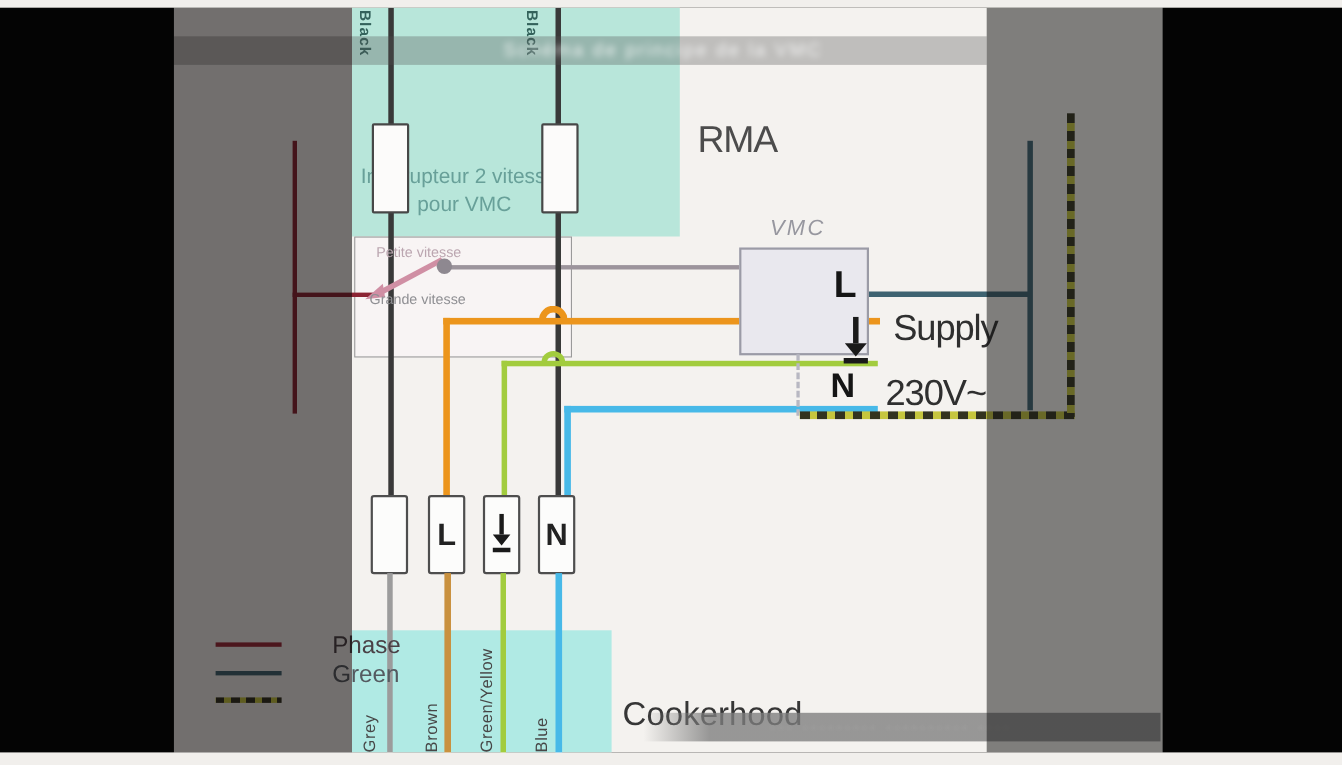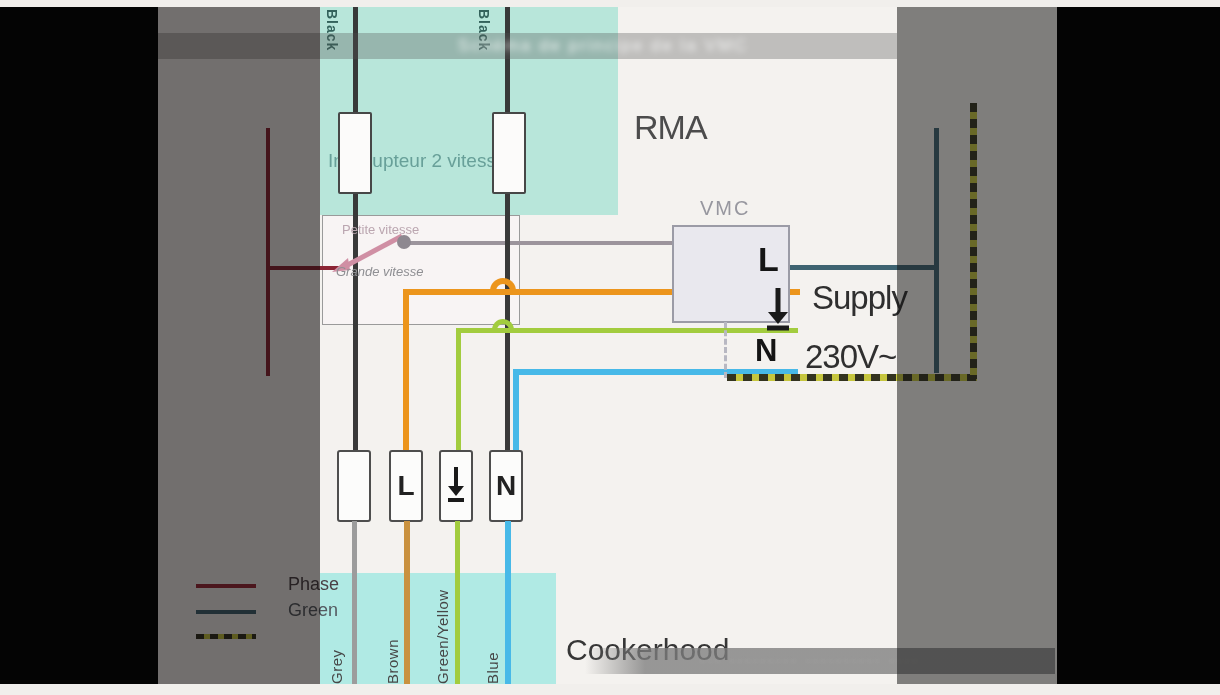--- a/index.html
+++ b/index.html
@@ -53,27 +53,27 @@
   .w-brown-low{left:404px;top:521px;width:6px;height:164px;background:#c9913f;}
   .w-greeny-low{left:455px;top:521px;width:5px;height:164px;background:#a2cc3e;}
   .w-slate-h{left:790px;top:265px;width:147px;height:5px;background:#3e6371;}
   .w-slate-v{left:934px;top:128px;width:5px;height:245px;background:#3e6371;}
   .dash-gray-v{left:724px;top:322px;width:0;height:56px;border-left:3px dashed #b8b8c2;}
   .dash-protect-h{left:727px;top:374px;width:250px;height:7px;background:repeating-linear-gradient(90deg,#33331f 0 9px,#c6c63e 9px 16px);}
   .dash-protect-v{left:970px;top:103px;width:7px;height:276px;background:repeating-linear-gradient(180deg,#33331f 0 9px,#c6c63e 9px 16px);}
 
   
   .vmcbox{left:672px;top:225px;width:118px;height:98px;background:#e9e8ee;border:2px solid #9b9ba6;box-sizing:border-box;}
-  .vmclabel{left:700px;top:197px;font-size:20px;letter-spacing:2px;color:#97979f;}
+  .vmclabel{left:700px;top:197px;font-size:20px;letter-spacing:2px;color:#97979f;font-style:italic;}
   .pin-l{left:758px;top:240px;font-size:34px;font-weight:bold;color:#151515;}
   .pin-n{left:755px;top:333px;font-size:31px;font-weight:bold;color:#151515;}
 
   .speed-label{color:#9a8f96;font-size:13px;filter:blur(.6px);}
   .lbl-petite{left:342px;top:222px;color:#bba6b0;}
-  .lbl-grande{left:336px;top:264px;color:#8f8f93;font-style:italic;}
+  .lbl-grande{left:336px;top:264px;color:#8f8f93;}
 
   
   .rma{left:634px;top:72px;font-size:34px;letter-spacing:-1px;color:#4c4c4c;margin-top:36px;}
   .supply{color:#2f2f2f;font-size:33px;letter-spacing:-1px;}
   .sup-t{left:812px;top:279px;}
   .sup-a{left:805px;top:313px;}
   .sup-b{left:805px;top:338px;}
   .cookerhood{left:566px;top:633px;font-size:30px;color:#363636;}
 
   
@@ -88,21 +88,21 @@
   .vb1{left:328px;top:636px;height:48px;}
   .vb2{left:384px;top:624px;height:60px;}
   .vb3{left:434px;top:566px;height:118px;}
   .vb4{left:484px;top:642px;height:42px;}
 
   
   .leg-line{width:60px;height:4px;}
   .lg1{left:196px;top:584px;background:#9c2838;}
   .lg2{left:196px;top:610px;background:#3e6371;}
   .lg3{left:196px;top:634px;height:5px;background:repeating-linear-gradient(90deg,#2e2e1e 0 8px,#c6c63e 8px 14px);}
-  .leg-lbl{font-size:18px;}
+  .leg-lbl{font-size:22px;margin-left:14px;}
   .ll1{left:288px;top:574px;color:#4a4146;}
   .ll2{left:288px;top:600px;color:#545a60;}
   .ll3{left:288px;top:625px;color:#7e95a8;filter:blur(.4px);}
 
   
   .banner{left:158px;top:33px;width:739px;height:26px;background:rgba(80,80,80,.32);}
   .banner-text{left:438px;top:36px;width:330px;text-align:center;font-size:17px;letter-spacing:2px;color:rgba(255,255,255,.8);filter:blur(3px);white-space:nowrap;overflow:hidden;}
   .wm-bar{left:585px;top:648px;width:470px;height:26px;background:linear-gradient(to right,rgba(125,125,125,0) 0,rgba(125,125,125,.78) 60px,rgba(125,125,125,.78));}
   .wm-text{left:700px;top:652px;font-size:14px;letter-spacing:3px;color:rgba(245,245,245,.4);filter:blur(2px);white-space:nowrap;}
 
@@ -113,20 +113,21 @@
 
 <div class="stage">
 
   <div class="abs slide"></div>
 
   <div class="abs tealbox1"></div>
   <div class="abs tealbox2"></div>
   <div class="abs switchbox"></div>
 
   <div class="abs caption c1">Interrupteur 2 vitesses</div>
+  <div class="abs caption c2">pour VMC</div>
 
   <div class="abs w w-red-v"></div>
   <div class="abs w w-red-h"></div>
 
   <div class="abs w w-gray-petite"></div>
 
   <div class="abs w w-black1-top"></div>
   <div class="abs w w-black1-mid"></div>
   <div class="abs w w-black2-top"></div>
   <div class="abs w w-black2-mid"></div>

